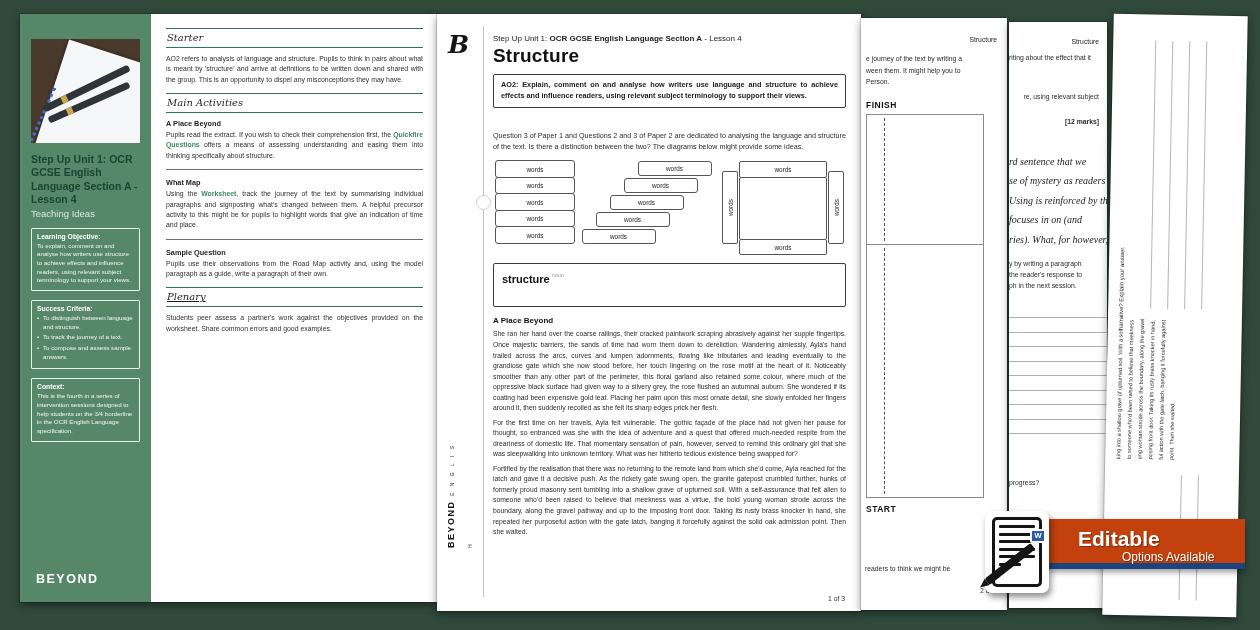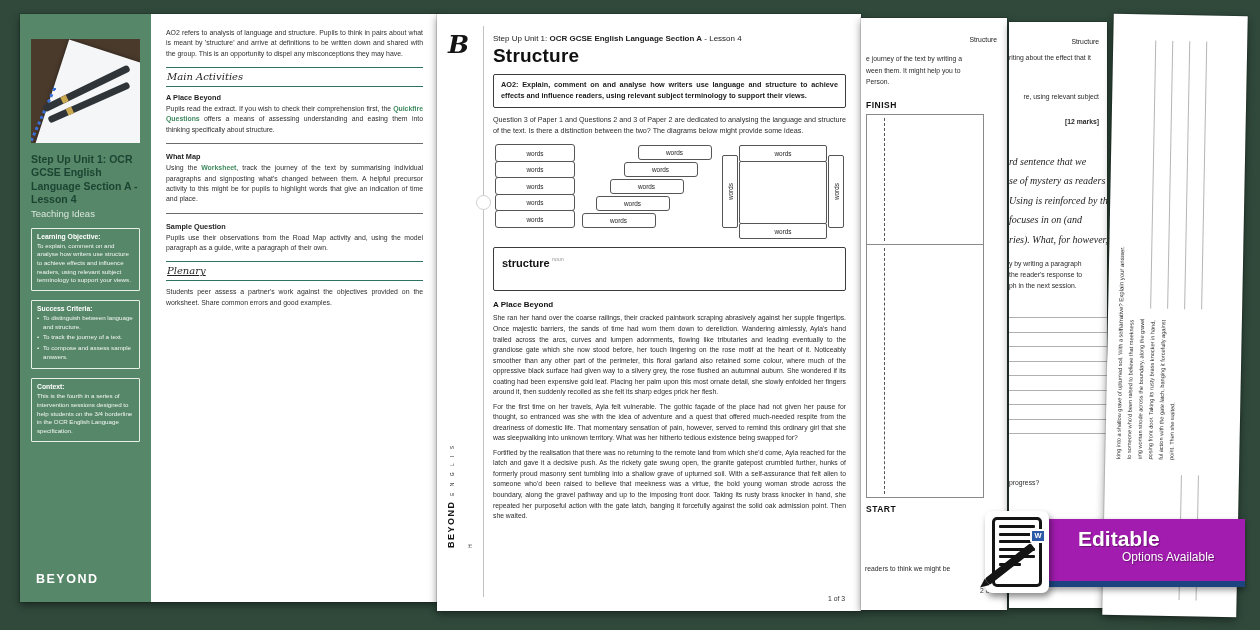--- a/index.html
+++ b/index.html
@@ -41,21 +41,21 @@
   .b-logo { position:absolute; left:11px; top:16px; font-family:"DejaVu Serif", serif; font-style:italic; font-weight:bold; font-size:25px; color:#141414; }
   .hole { position:absolute; left:39px; top:181px; width:15px; height:15px; border-radius:50%; border:1px solid #cfcfcf; background:#fff; }
   .v-beyond { position:absolute; left:-34px; bottom:100px; transform:rotate(-90deg); transform-origin:center; width:110px; text-align:left; color:#141414; }
   .v-beyond b { font-size:9px; letter-spacing:1.5px; }
   .v-beyond span { font-size:5px; letter-spacing:2.5px; }
   .ws1-content { position:absolute; left:56px; right:15px; top:20px; }
   .ws-header { font-size:8px; color:#222; }
   .ws-header b { font-weight:bold; }
   .ws-title { font-size:19px; font-weight:bold; color:#111; margin:2px 0 7px; letter-spacing:.2px; }
   .ao2-box { border:1px solid #3c3c3c; border-radius:2px; padding:5px 7px; font-size:7.3px; font-weight:bold; color:#1c1c1c; text-align:justify; line-height:1.5; }
-  .ws-p { font-size:7.2px; color:#2b2b2b; line-height:1.5; text-align:justify; margin-top:7px; }
+  .ws-p { font-size:7.2px; color:#2b2b2b; line-height:1.5; text-align:justify; margin-top:23px; }
   .diagrams { display:flex; justify-content:space-between; margin:9px 2px 4px; height:96px; }
   .dg-label { font-size:6.4px; color:#222; text-align:center; }
   .stack { width:80px; }
   .stack .cell { height:17.5px; border:1px solid #555; border-radius:3px; margin-top:-1px; display:flex; align-items:center; justify-content:center; }
   .stairs { position:relative; width:134px; height:92px; }
   .stairs .sbox { position:absolute; width:74px; height:15px; border:1px solid #555; border-radius:3px; background:#fff; display:flex; align-items:center; justify-content:center; }
   .frame { position:relative; width:122px; height:94px; }
   .frame div { position:absolute; border:1px solid #555; border-radius:2px; display:flex; align-items:center; justify-content:center; background:#fff; }
   .fr-top    { left:17px; top:0;    width:88px; height:17px; }
   .fr-bottom { left:17px; top:78px; width:88px; height:16px; }
@@ -94,21 +94,21 @@
   .ws3 .progress { margin-top:44px; }
 
   
   .ws4 { left:1108px; top:15px; width:134px; height:601px; overflow:hidden; transform:rotate(1.1deg); }
   .vline { position:absolute; width:1px; background:#b5b5b5; }
   .rot-label { position:absolute; left:6px; top:190px; width:14px; height:130px; }
   .rot-label span { display:block; transform:rotate(-90deg); transform-origin:center; width:130px; margin-left:-58px; margin-top:58px; font-size:6px; color:#2b2b2b; white-space:nowrap; }
   .rot-block { position:absolute; left:8px; top:285px; height:160px; font-size:5.6px; color:#2b2b2b; line-height:1.9; writing-mode:vertical-rl; transform:rotate(180deg); white-space:nowrap; }
 
   
-  .banner { position:absolute; left:1048px; top:519px; width:197px; height:68px; background:#a21caf; border-bottom:6px solid #1E4480; box-shadow:0 3px 6px rgba(0,0,0,.4); padding:8px 0 0 30px; }
+  .banner { position:absolute; left:1048px; top:519px; width:197px; height:50px; background:#c2410c; border-bottom:6px solid #1E4480; box-shadow:0 3px 6px rgba(0,0,0,.4); padding:8px 0 0 30px; }
   .banner .t1 { color:#fff; font-size:21px; font-weight:bold; line-height:1.1; text-shadow:1px 1px 1px rgba(0,0,0,.35); }
   .banner .t2 { color:#fff; font-size:12px; line-height:1.2; text-shadow:1px 1px 1px rgba(0,0,0,.35);margin-left:44px; }
   .doc-badge { position:absolute; left:985px; top:511px; width:64px; height:82px; background:#fff; border-radius:7px; box-shadow:2px 4px 6px rgba(0,0,0,.45); }
   .doc { position:absolute; left:7px; top:6px; width:50px; height:70px; border:3px solid #141414; border-radius:5px; background:#fff; padding:5px 4px; }
   .doc .ln { height:3px; background:#141414; margin-bottom:4.5px; border-radius:1px; }
   .doc .ln.short { width:60%; }
   .w-badge { position:absolute; right:-7px; top:9px; width:16px; height:14px; background:#2B5AA7; border:2px solid #fff; border-radius:2px; color:#fff; font-size:7.5px; font-weight:bold; text-align:center; line-height:10px; }
   .pencil-icon { position:absolute; left:-14px; top:40px; width:58px; height:8px; background:#141414; border-radius:2px; transform:rotate(-38deg); }
   .pencil-icon:before { content:""; position:absolute; left:-9px; top:0; border-top:4px solid transparent; border-bottom:4px solid transparent; border-right:9px solid #141414; }
 </style>
@@ -144,20 +144,21 @@
         </ul>
       </div>
       <div class="side-box">
         <div class="bh">Context:</div>
         <div class="bb">This is the fourth in a series of intervention sessions designed to help students on the 3/4 borderline in the OCR English Language specification.</div>
       </div>
       <div class="beyond-logo">BEYOND</div>
     </div>
 
     <div class="teach-content">
+      <div class="sec-head">Starter</div>
       <p class="tbody">AO2 refers to analysis of language and structure. Pupils to think in pairs about what is meant by 'structure' and arrive at definitions to be written down and shared with the group. This is an opportunity to dispel any misconceptions they may have.</p>
 
       <div class="sec-head">Main Activities</div>
       <div class="act">
         <div class="act-title">A Place Beyond</div>
         <p class="tbody"><span>Pupils read the extract. If you wish to check their comprehension first, the </span><span class="hl">Quickfire Questions</span><span> offers a means of assessing understanding and easing them into thinking specifically about structure.</span></p>
       </div>
       <div class="act-sep"></div>
       <div class="act">
         <div class="act-title">What Map</div>

